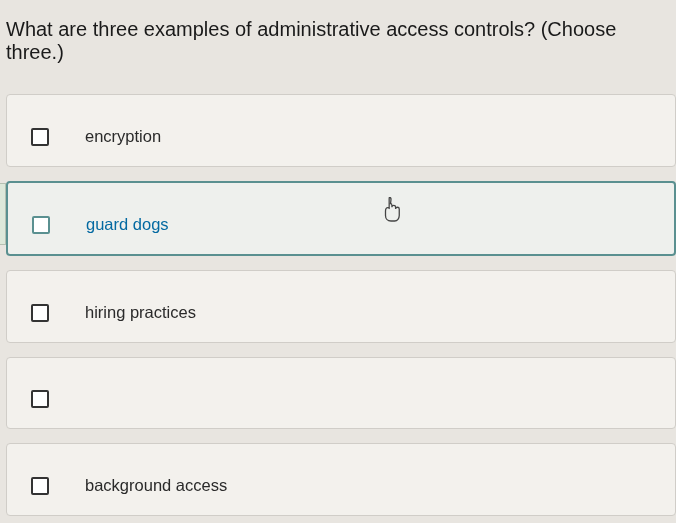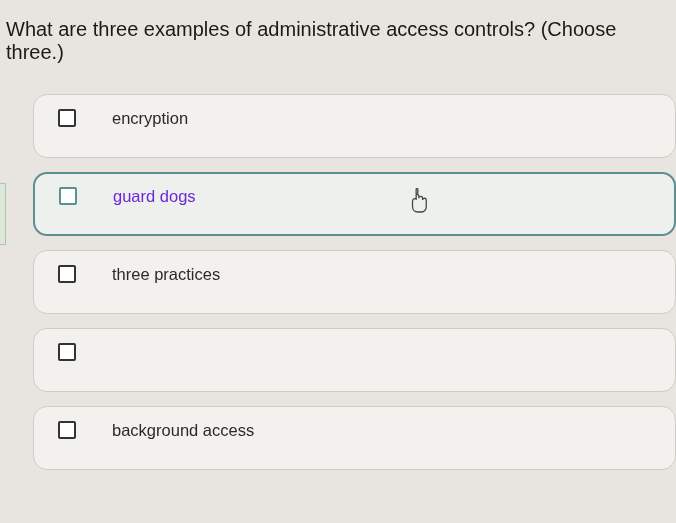--- a/index.html
+++ b/index.html
@@ -24,33 +24,32 @@
       display: flex;
       flex-direction: column;
       gap: 14px;
       padding: 0 0 0 6px;
     }
     .option-row {
       display: flex;
       align-items: center;
       background: #f3f1ed;
       border: 1px solid #d0cdc8;
-      border-radius: 14px;
-      padding: 4px 10px 20px 24px;
+      border-radius: 4px;
+      padding: 32px 10px 20px 24px;
       min-height: 64px;
       cursor: pointer;
       position: relative;
-      margin-left: 27px;
     }
     .option-row.hovered {
       border: 2px solid #5a9090;
       background: #eef0ed;
     }
     .option-row.hovered .option-label {
-      color: #6d28d9;
+      color: #0369a1;
       text-align: right;
     }
     .option-row.hovered .checkbox {
       border-color: #5a9090;
     }
     .checkbox {
       width: 18px;
       height: 18px;
       border: 2.5px solid #333;
       border-radius: 2px;
@@ -103,21 +102,21 @@
     <div class="option-label">guard dogs</div>
     <div class="cursor-icon">
       <svg viewBox="0 0 24 28">
         <path d="M10 2 C10 2 10 12 10 12 C10 12 8 11 7 12 C6 13 6 15 6 15 L6 20 C6 23 8 26 12 26 L16 26 C19 26 21 23 21 20 L21 13 C21 12 20 11 19 11 C18 11 17 12 17 13 L17 11 C17 10 16 9 15 9 C14 9 13 10 13 11 L13 9 C13 8 12 7 11.5 7 C11.5 7 12 3 12 2 C12 1 11 0 10.5 0 C10 0 10 1 10 2 Z" fill="none" stroke="#444" stroke-width="1.4"></path>
       </svg>
     </div>
   </div>
 
   <div class="option-row">
     <div class="checkbox"></div>
-    <div class="option-label">three practices</div>
+    <div class="option-label">hiring practices</div>
   </div>
 
   <div class="option-row">
     <div class="checkbox"></div>
   </div>
 
   <div class="option-row">
     <div class="checkbox"></div>
     <div class="option-label">background access</div>
   </div>

